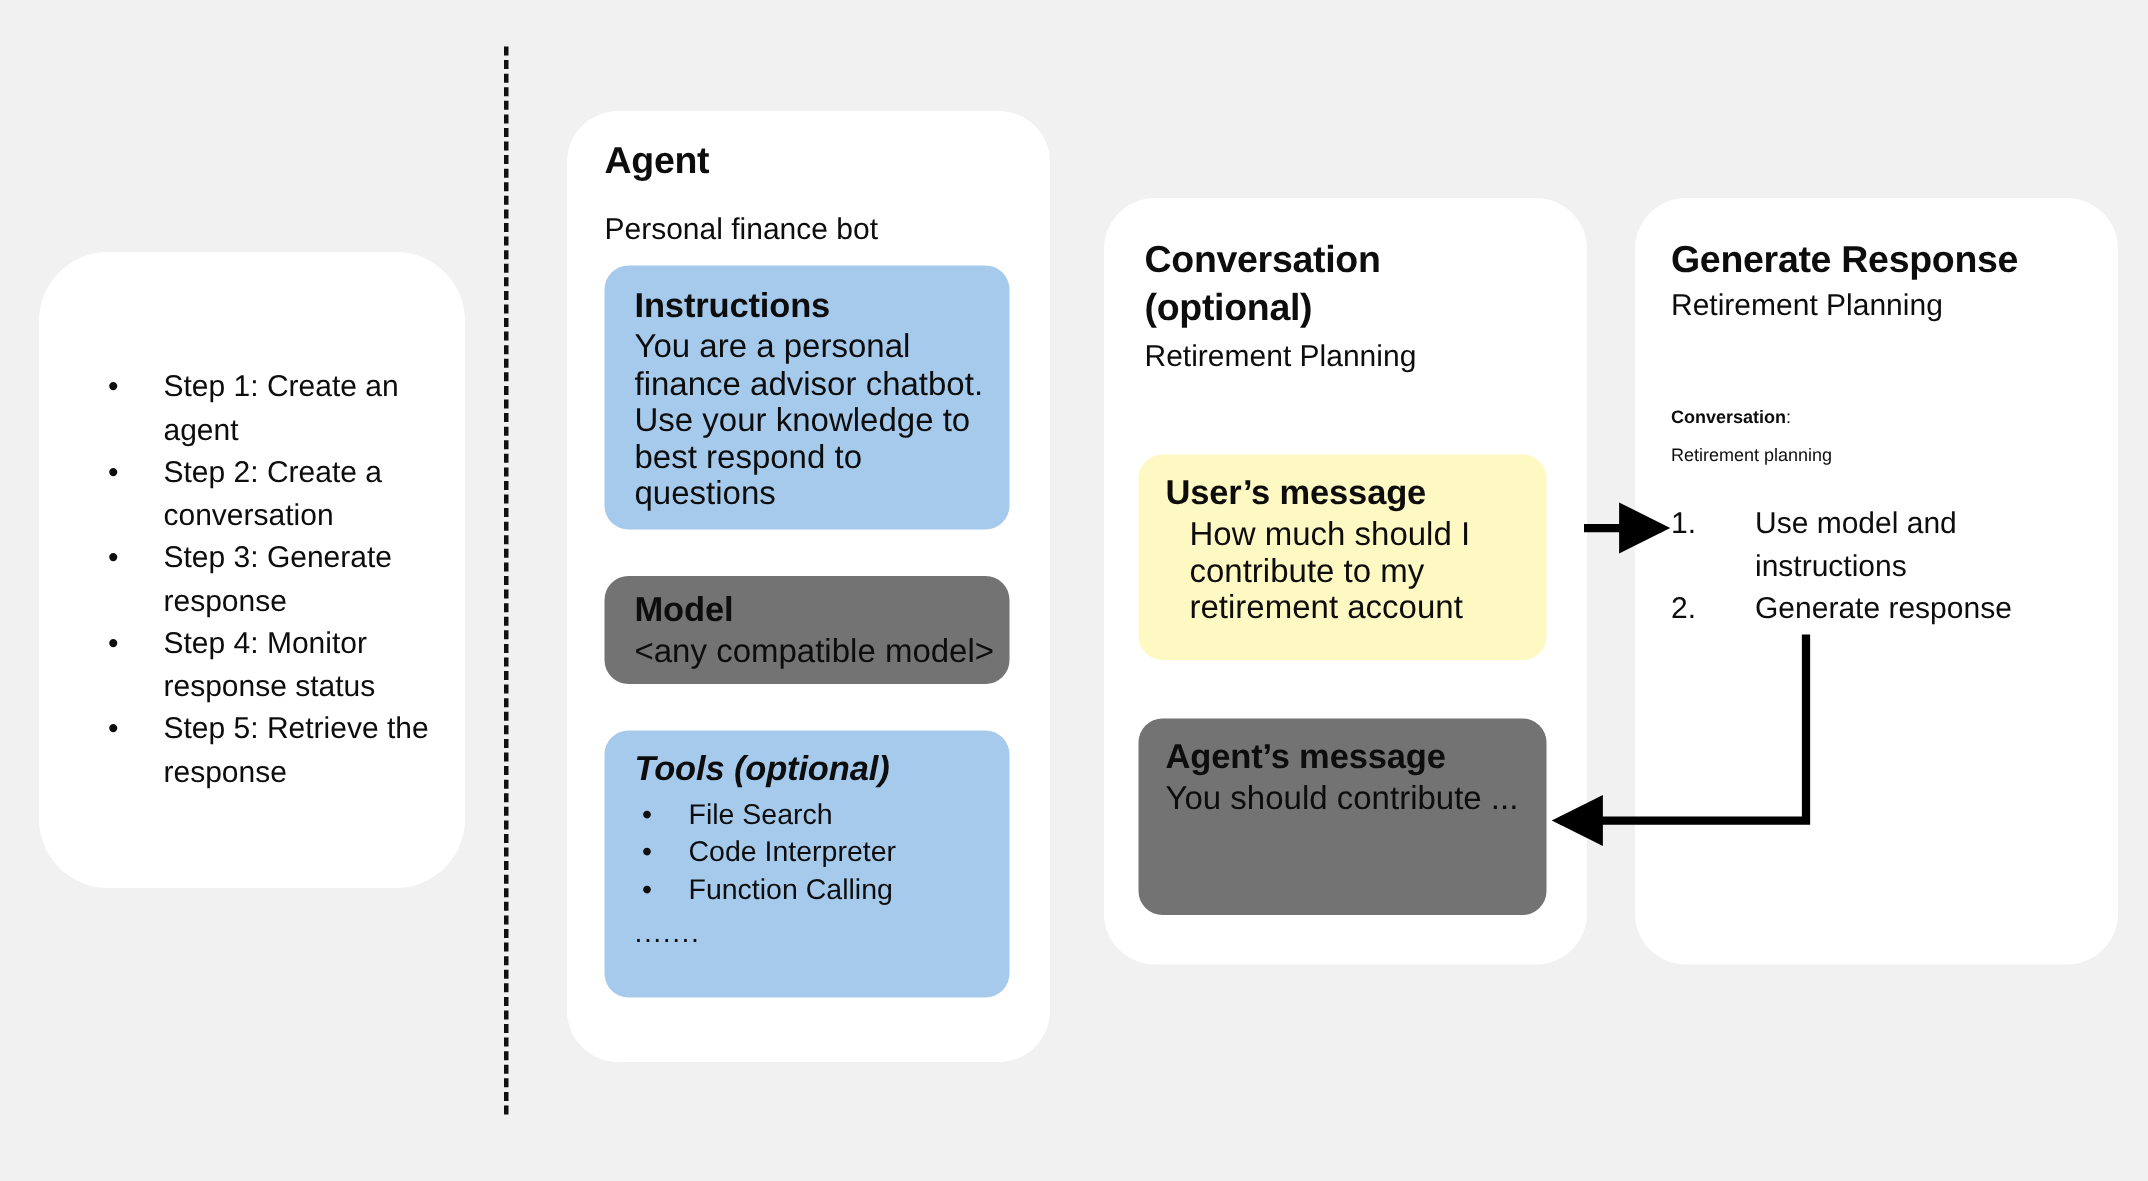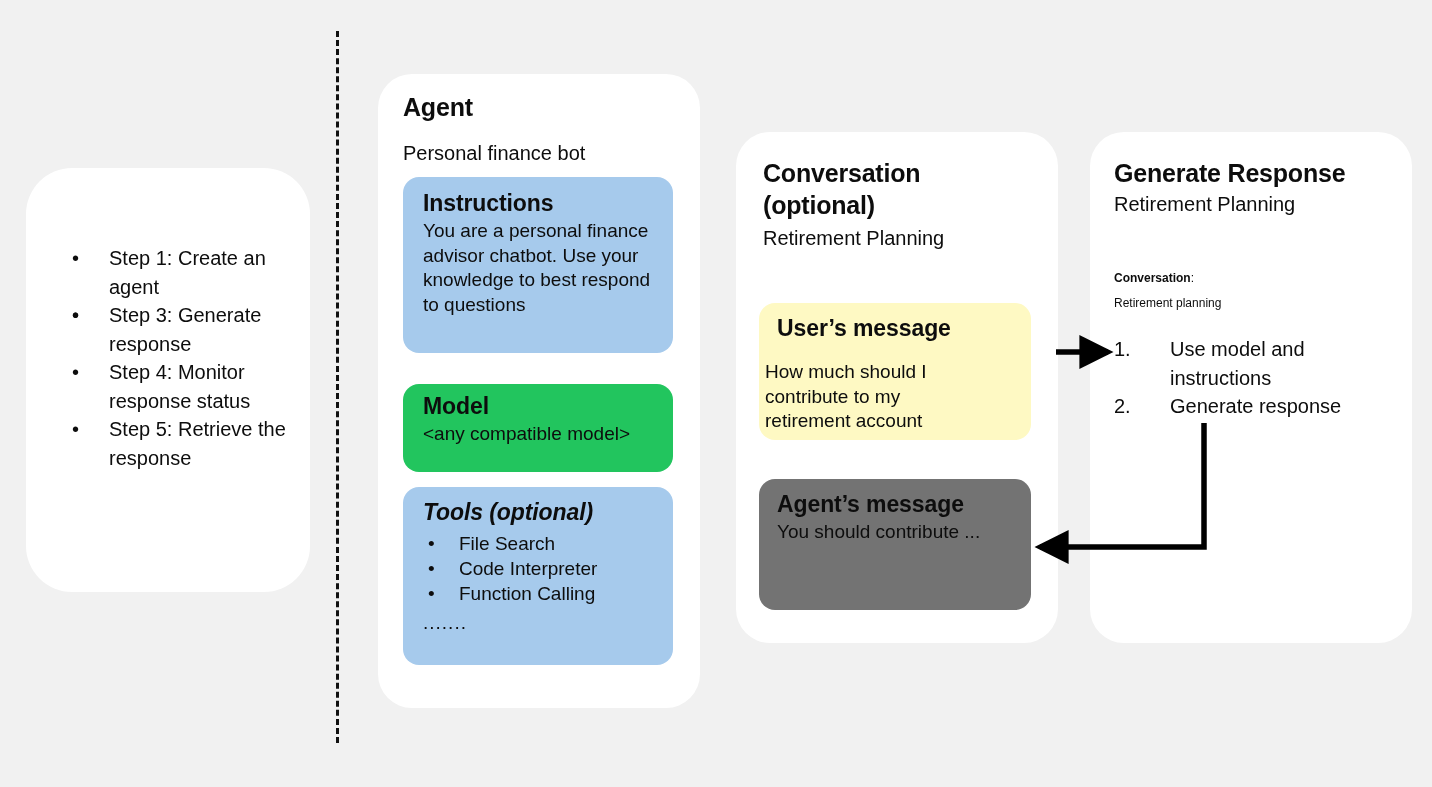--- a/index.html
+++ b/index.html
@@ -116,33 +116,33 @@
   }
   .box-title {
     position: absolute;
     font-weight: bold;
     font-size: 23px;
     line-height: 27px;
     letter-spacing: -0.1px;
   }
   .box-text {
     position: absolute;
-    font-size: 19px;
+    font-size: 22px;
     line-height: 24.5px;
   }
 
   #instructions-box {
     left: 403px; top: 177px;
     width: 270px; height: 176px;
     background: #a6caec;
   }
   #model-box {
     left: 403px; top: 384px;
-    width: 270px; height: 88px;
-    background: #22c55e;
+    width: 270px; height: 72px;
+    background: #737373;
   }
   #tools-box {
     left: 403px; top: 487px;
     width: 270px; height: 178px;
     background: #a6caec;
   }
   #user-msg-box {
     left: 759px; top: 303px;
     width: 272px; height: 137px;
     background: #fef9c3;
@@ -234,20 +234,21 @@
   <div class="divider"></div>
 
   <div class="card" id="steps-card">
     <ul class="steps-list">
       <li>
         <span class="bullet">•</span>
         <span>Step 1: Create an agent</span>
       </li>
       <li>
         <span class="bullet">•</span>
+        <span>Step 2: Create a conversation</span>
       </li>
       <li>
         <span class="bullet">•</span>
         <span>Step 3: Generate response</span>
       </li>
       <li>
         <span class="bullet">•</span>
         <span>Step 4: Monitor response status</span>
       </li>
       <li>
@@ -292,21 +293,21 @@
   </div>
 
   <div class="card" id="conversation-card"></div>
 
   <div class="card-title" style="left:763px; top:158px; width:280px;">Conversation</div>
   <div class="card-title" style="left:763px; top:190px; width:280px;">(optional)</div>
   <div class="card-sub" style="left:763px; top:225px; width:280px;">Retirement Planning</div>
 
   <div class="box" id="user-msg-box">
     <div class="box-title" style="left:18px; top:12px;">User’s message</div>
-    <div class="box-text" style="left:6px; top:41px; width:218px;margin-top:16px;">How much should I contribute to my retirement account</div>
+    <div class="box-text" style="left:34px; top:41px; width:218px;">How much should I contribute to my retirement account</div>
   </div>
 
   <div class="box" id="agent-msg-box">
     <div class="box-title" style="left:18px; top:12px;">Agent’s message</div>
     <div class="box-text" style="left:18px; top:41px; width:236px;">You should contribute ...</div>
   </div>
 
   <div class="card" id="generate-card"></div>
 
   <div class="card-title" style="left:1114px; top:158px; width:300px;">Generate Response</div>

